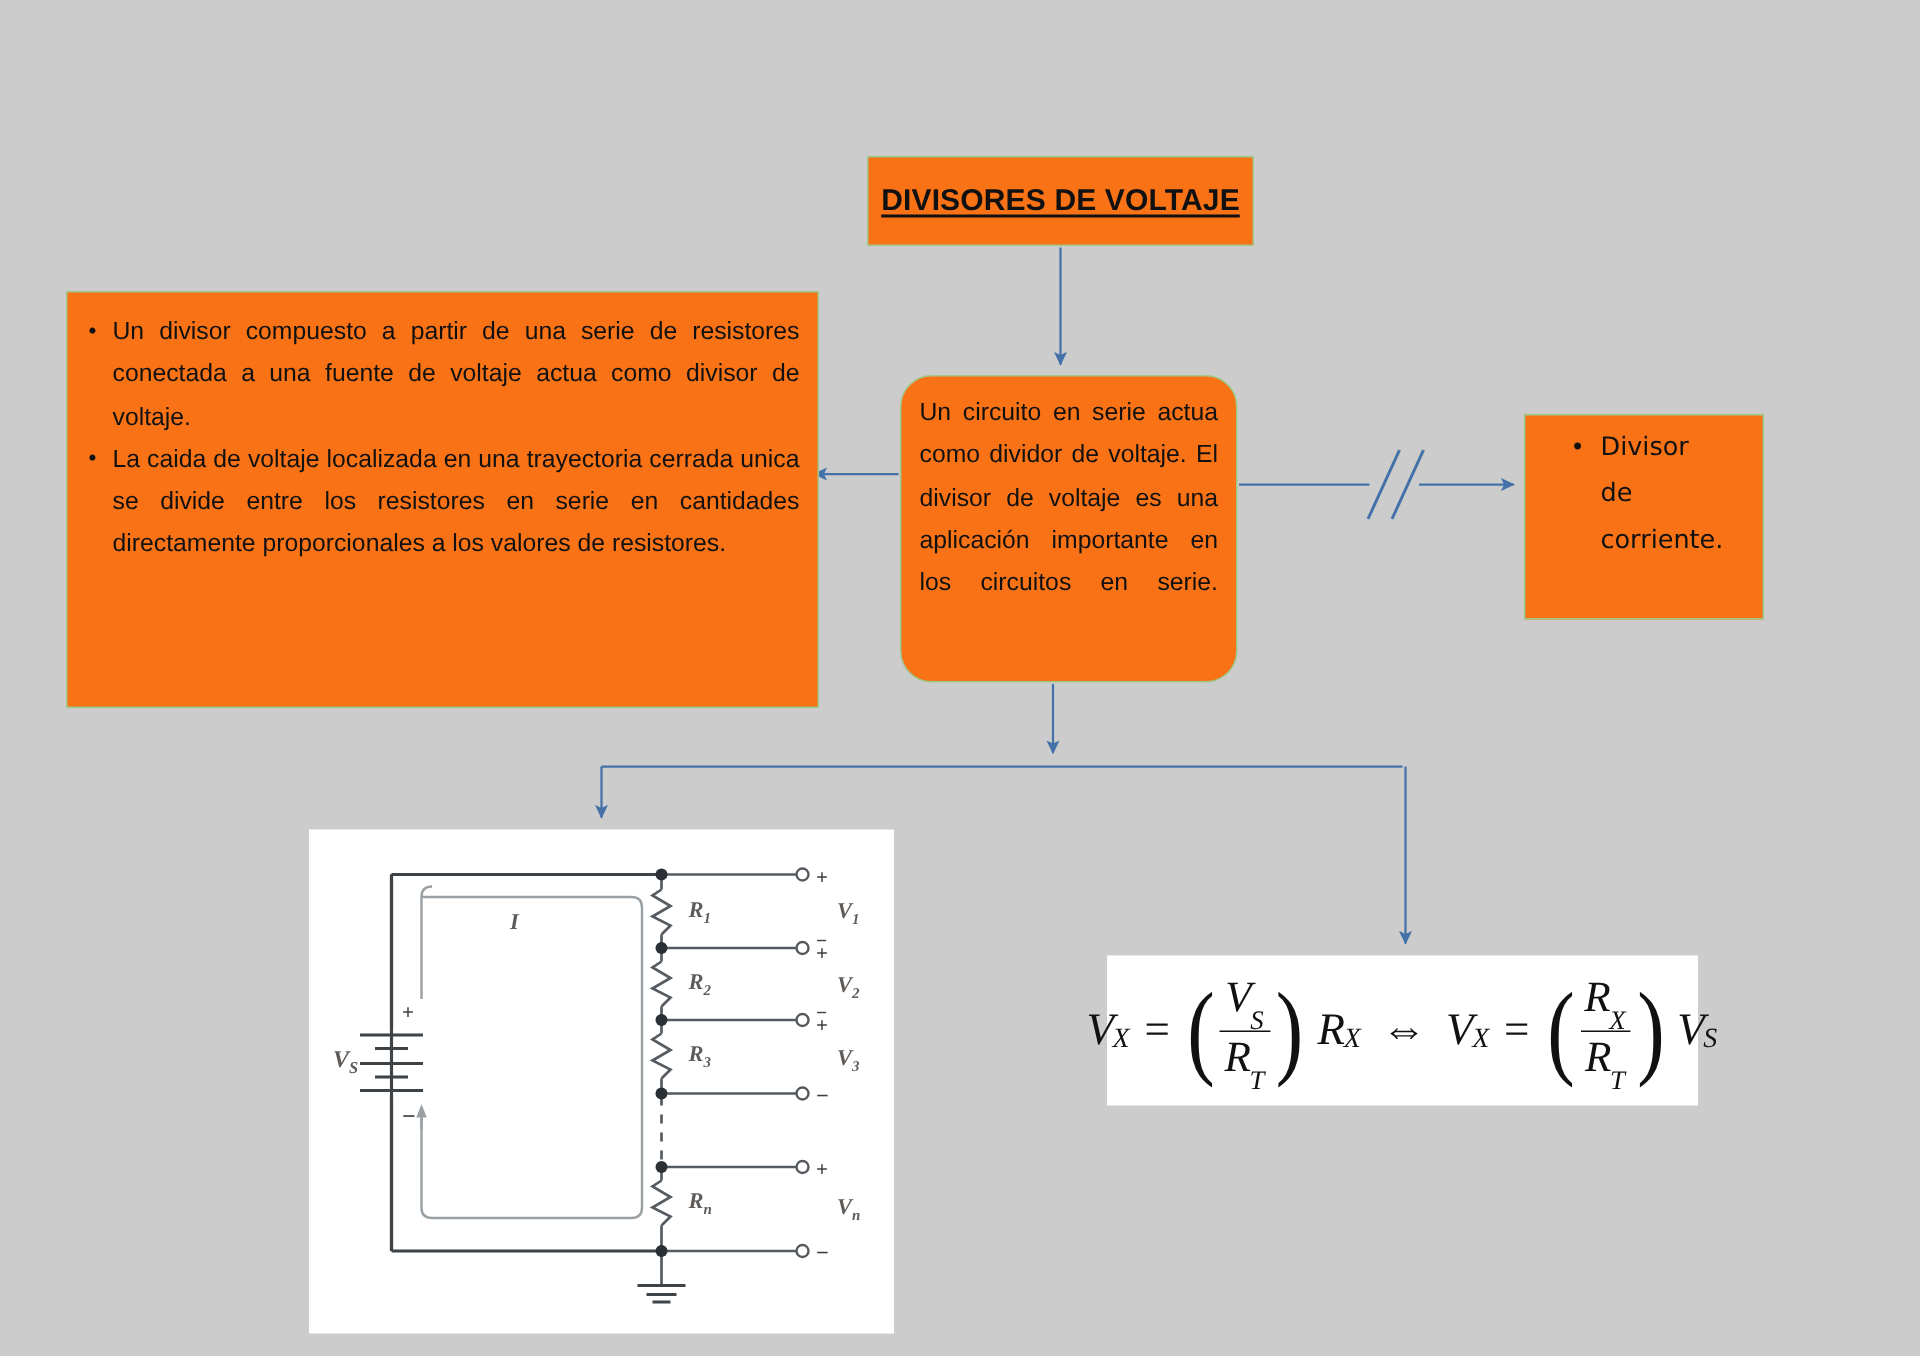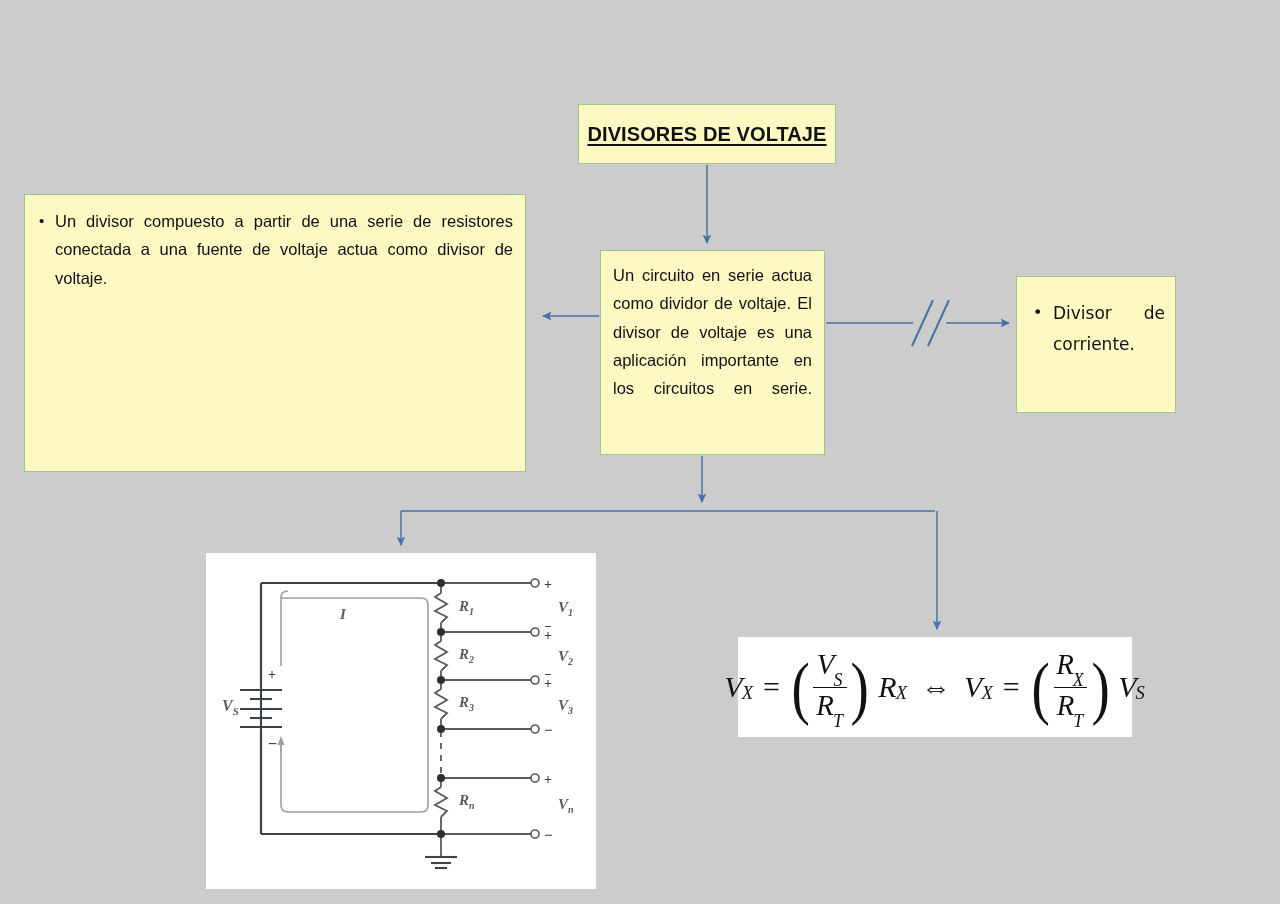--- a/index.html
+++ b/index.html
@@ -24,21 +24,21 @@
     position: absolute;
     left: 0; top: 0;
     width: 1280px;
     height: 904px;
     pointer-events: none;
   }
 
   
   .box {
     position: absolute;
-    background: #fef9c3;
+    background: #f97316;
     border: 1.5px solid #9ec88a;
     box-sizing: border-box;
   }
 
   #title-box {
     left: 578px;
     top: 104px;
     width: 258px;
     height: 60px;
     display: flex;
@@ -49,21 +49,21 @@
     font-family: "Liberation Sans", sans-serif;
     font-size: 20px;
     font-weight: bold;
     color: #111111;
     text-decoration: underline;
     text-underline-offset: 3px;
     letter-spacing: 0.1px;
   }
 
   #left-box {
-    left: 24px;
+    left: 44px;
     top: 194px;
     width: 502px;
     height: 278px;
     padding: 12px 12px 10px 10px;
   }
   #left-box ul {
     margin: 0;
     padding: 0 0 0 20px;
     list-style: none;
   }
@@ -84,20 +84,21 @@
     font-size: 15px;
     color: #111111;
   }
 
   #center-box {
     left: 600px;
     top: 250px;
     width: 225px;
     height: 205px;
     padding: 10px 12px 8px 12px;
+    border-radius: 21px;
   }
   #center-box p {
     margin: 0;
     font-size: 16.5px;
     line-height: 28.3px;
     color: #111111;
     text-align: justify;
     text-justify: inter-word;
   }
   #center-box p::after {
@@ -109,21 +110,21 @@
   #right-box {
     left: 1016px;
     top: 276px;
     width: 160px;
     height: 137px;
     padding: 8px 10px;
     display: flex;
     align-items: center;
   }
   #right-box ul {
-    margin: 0;
+    margin: 14px;
     padding: 0 0 0 26px;
     list-style: none;
     width: 100%;
   }
   #right-box li {
     position: relative;
     font-family: "DejaVu Sans", sans-serif;
     font-size: 17px;
     line-height: 31px;
     color: #111111;
@@ -267,20 +268,21 @@
     </g>
   </svg>
 
   <div class="box" id="title-box">
     <span class="title-text">DIVISORES DE VOLTAJE</span>
   </div>
 
   <div class="box" id="left-box">
     <ul>
       <li>Un divisor compuesto a partir de una serie de resistores conectada a una fuente de voltaje actua como divisor de voltaje.</li>
+      <li>La caida de voltaje localizada en una trayectoria cerrada unica se divide entre los resistores en serie en cantidades directamente proporcionales a los valores de resistores.</li>
     </ul>
   </div>
 
   <div class="box" id="center-box">
     <p>Un circuito en serie actua como dividor de voltaje. El divisor de voltaje es una aplicación importante en los circuitos en serie.</p>
   </div>
 
   <div class="box" id="right-box">
     <ul>
       <li>Divisor de corriente.</li>

